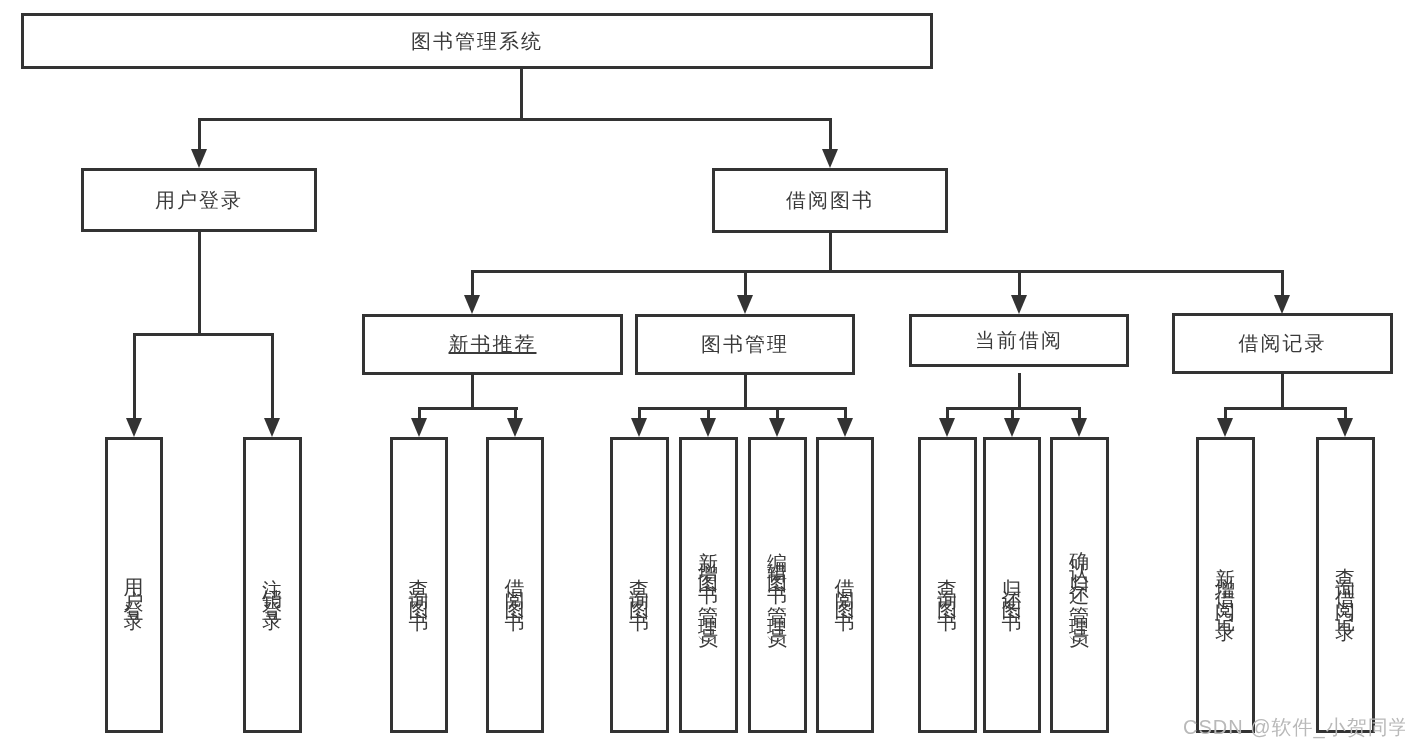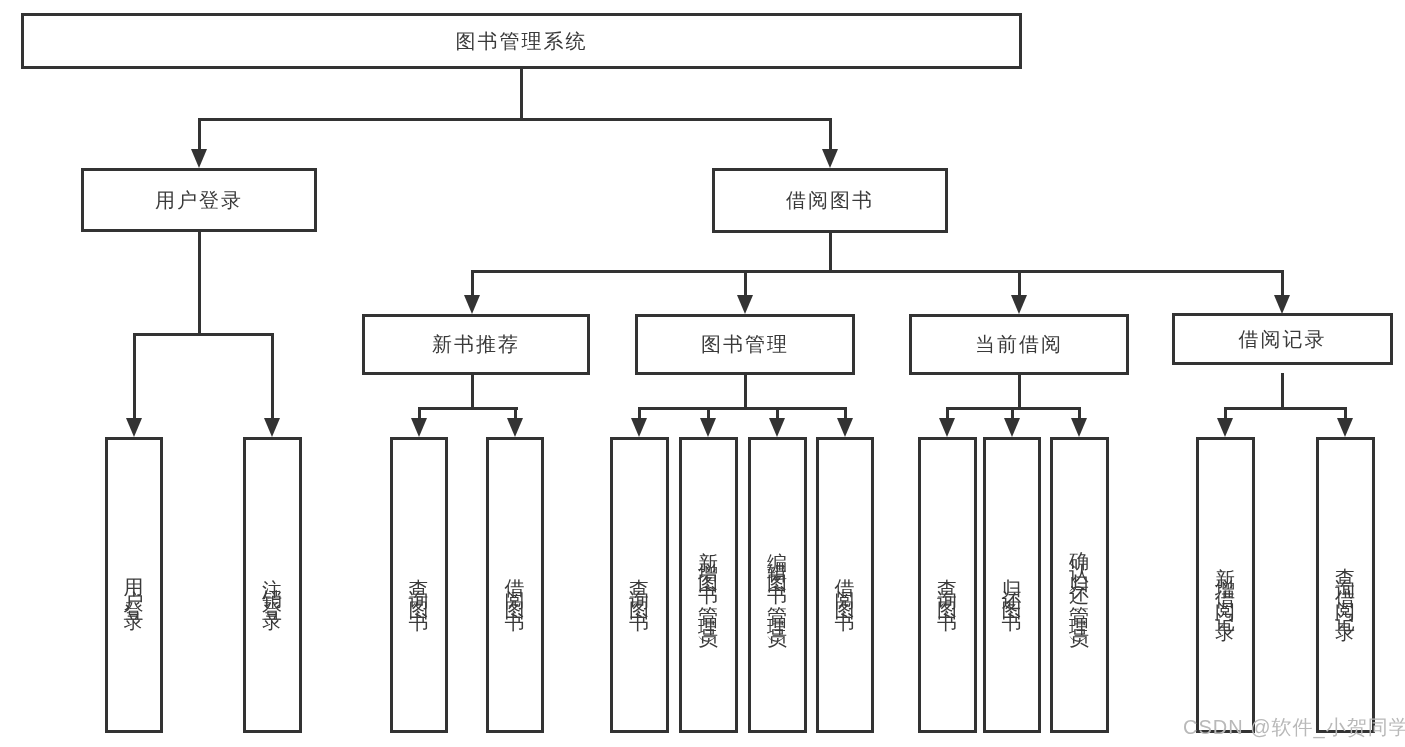--- a/index.html
+++ b/index.html
@@ -26,41 +26,41 @@
   .watermark{
     position:absolute;left:1183px;top:714px;z-index:20;
     font-size:20px;letter-spacing:1px;color:#b9b9b9;white-space:nowrap;
   }
 </style>
 </head>
 <body>
 
 <div class="canvas">
 
-  <div class="node" style="left:21px;top:13px;width:1001px;height:56px;">
+  <div class="node" style="left:21px;top:13px;width:912px;height:56px;">
     <span class="lbl">图书管理系统</span>
   </div>
 
   <div class="node" style="left:81px;top:168px;width:236px;height:64px;">
     <span class="lbl">用户登录</span>
   </div>
   <div class="node" style="left:712px;top:168px;width:236px;height:65px;">
     <span class="lbl">借阅图书</span>
   </div>
 
-  <div class="node" style="left:362px;top:314px;width:228px;height:61px;">
+  <div class="node" style="left:362px;top:314px;width:261px;height:61px;text-decoration:underline;">
     <span class="lbl">新书推荐</span>
   </div>
   <div class="node" style="left:635px;top:314px;width:220px;height:61px;">
     <span class="lbl">图书管理</span>
   </div>
-  <div class="node" style="left:909px;top:314px;width:220px;height:61px;">
+  <div class="node" style="left:909px;top:314px;width:220px;height:53px;">
     <span class="lbl">当前借阅</span>
   </div>
-  <div class="node" style="left:1172px;top:313px;width:221px;height:52px;">
+  <div class="node" style="left:1172px;top:313px;width:221px;height:61px;">
     <span class="lbl">借阅记录</span>
   </div>
 
   <div class="node leaf" style="left:105px;top:437px;width:58px;height:296px;">
     <span class="lbl">用户登录</span>
   </div>
   <div class="node leaf" style="left:243px;top:437px;width:59px;height:296px;">
     <span class="lbl">注销登录</span>
   </div>
   <div class="node leaf" style="left:390px;top:437px;width:58px;height:296px;">

